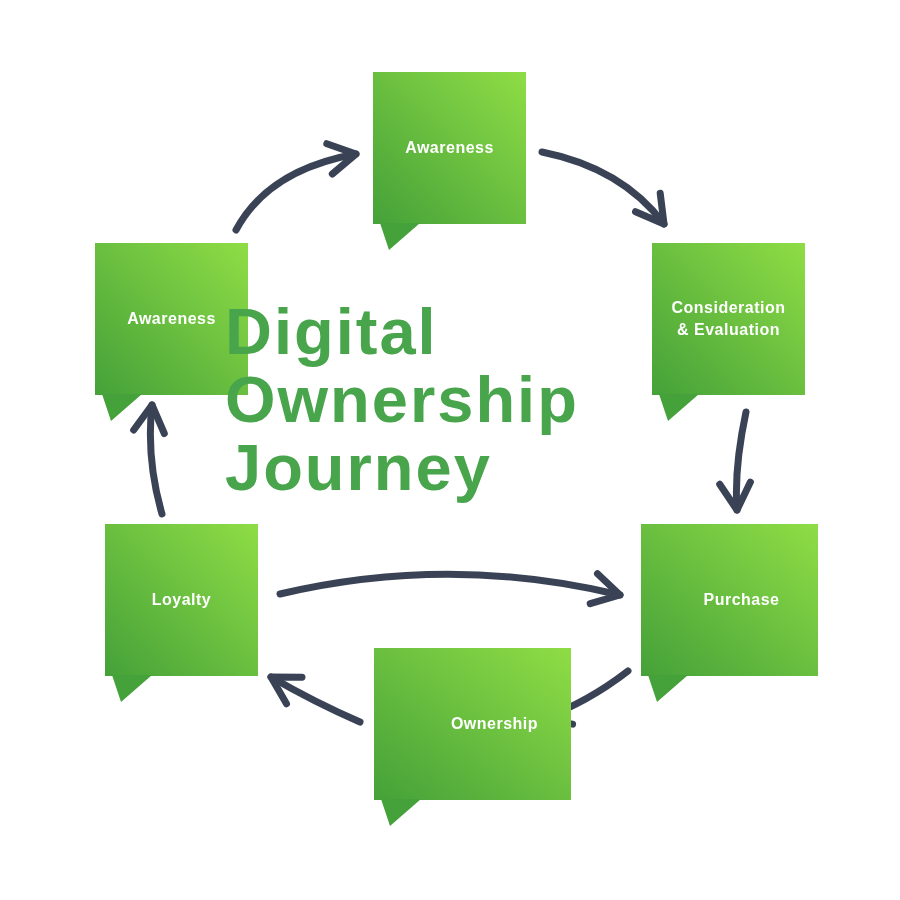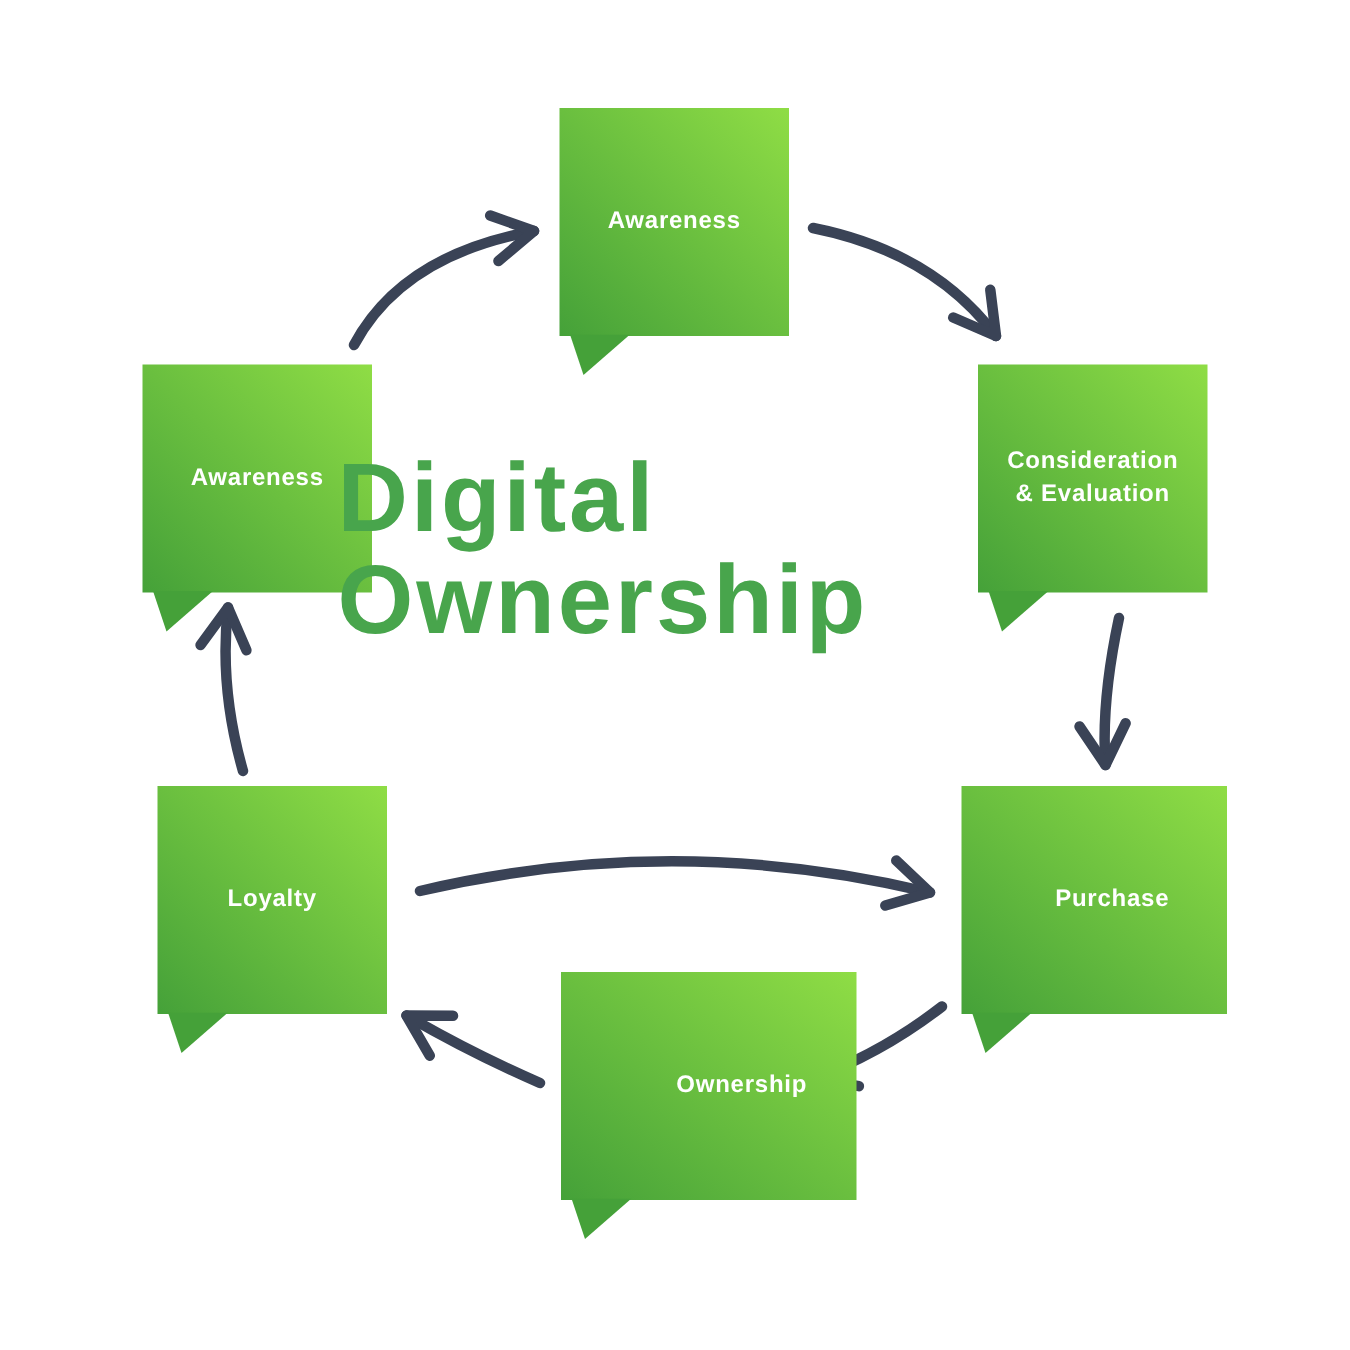--- a/index.html
+++ b/index.html
@@ -130,15 +130,16 @@
   <div class="node" style="left: 95px; top: 243px;">
     <span class="node-label">Awareness</span>
     <svg class="node-tail" viewBox="0 0 60 28">
         <polygon points="7,0 47,0 16,27"></polygon>
       </svg>
   </div>
 
   <div class="title-block">
     <div>Digital</div>
     <div>Ownership</div>
+    <div>Journey</div>
   </div>
 
 </div>
 
 </body></html>

